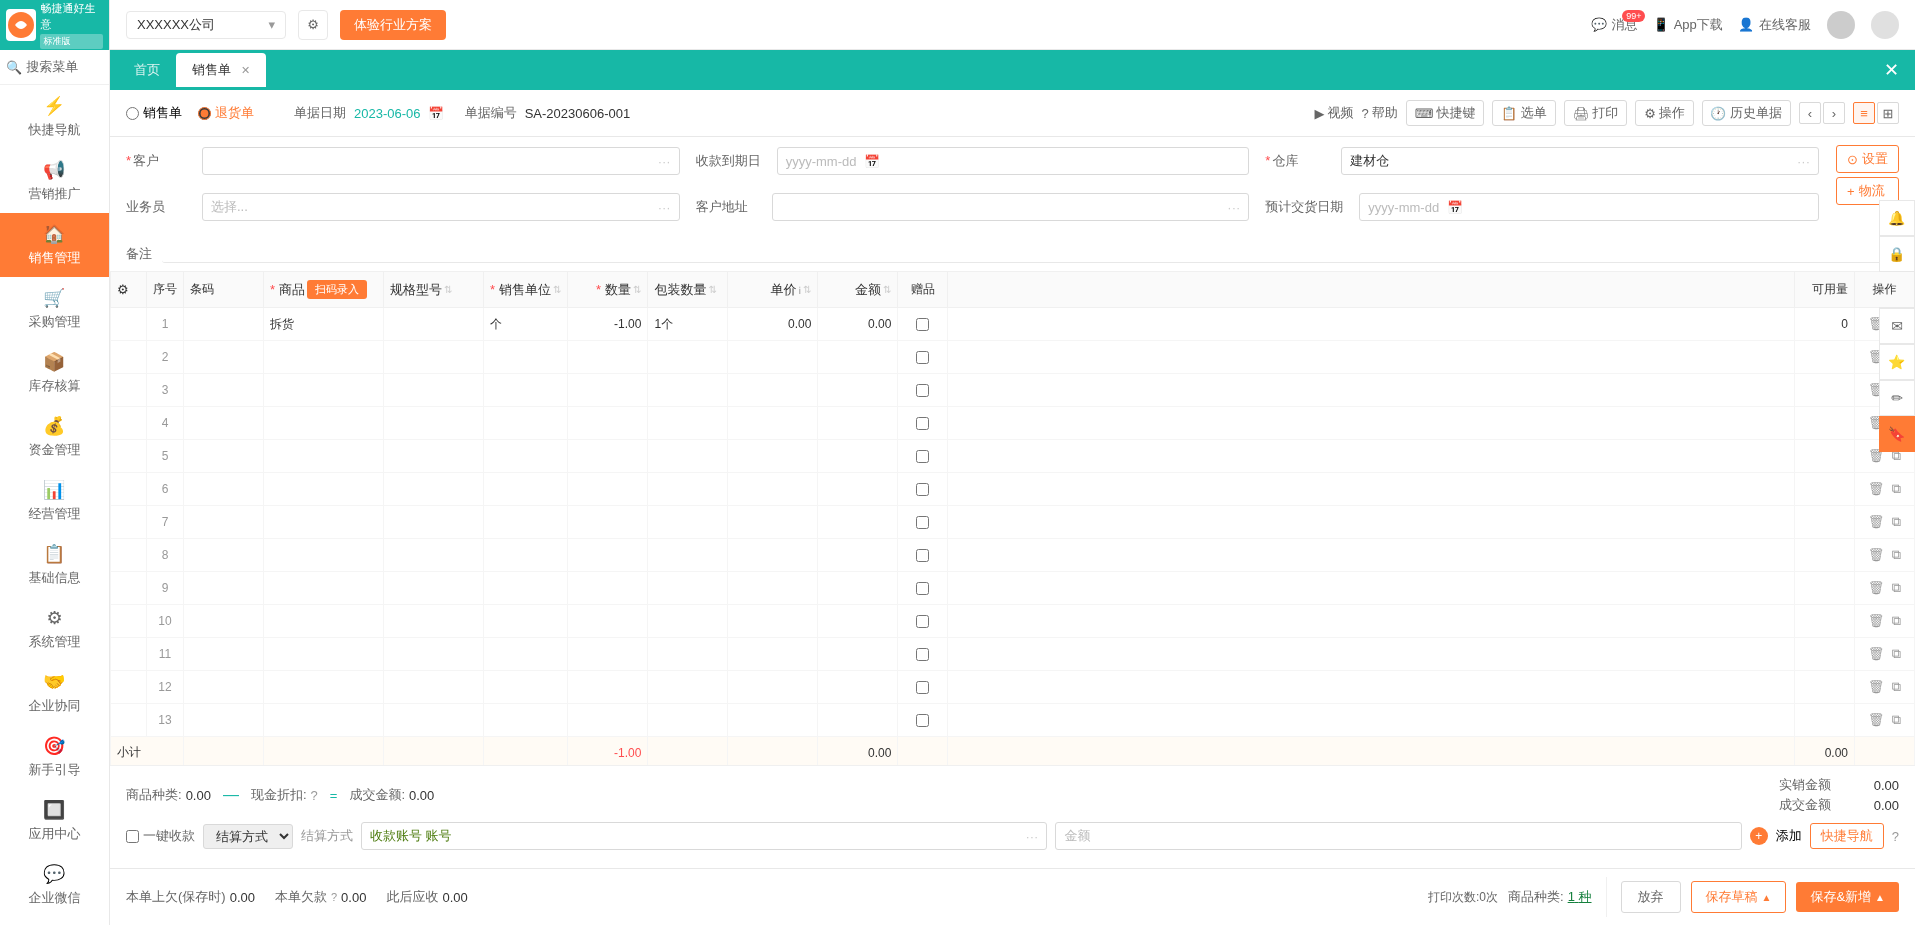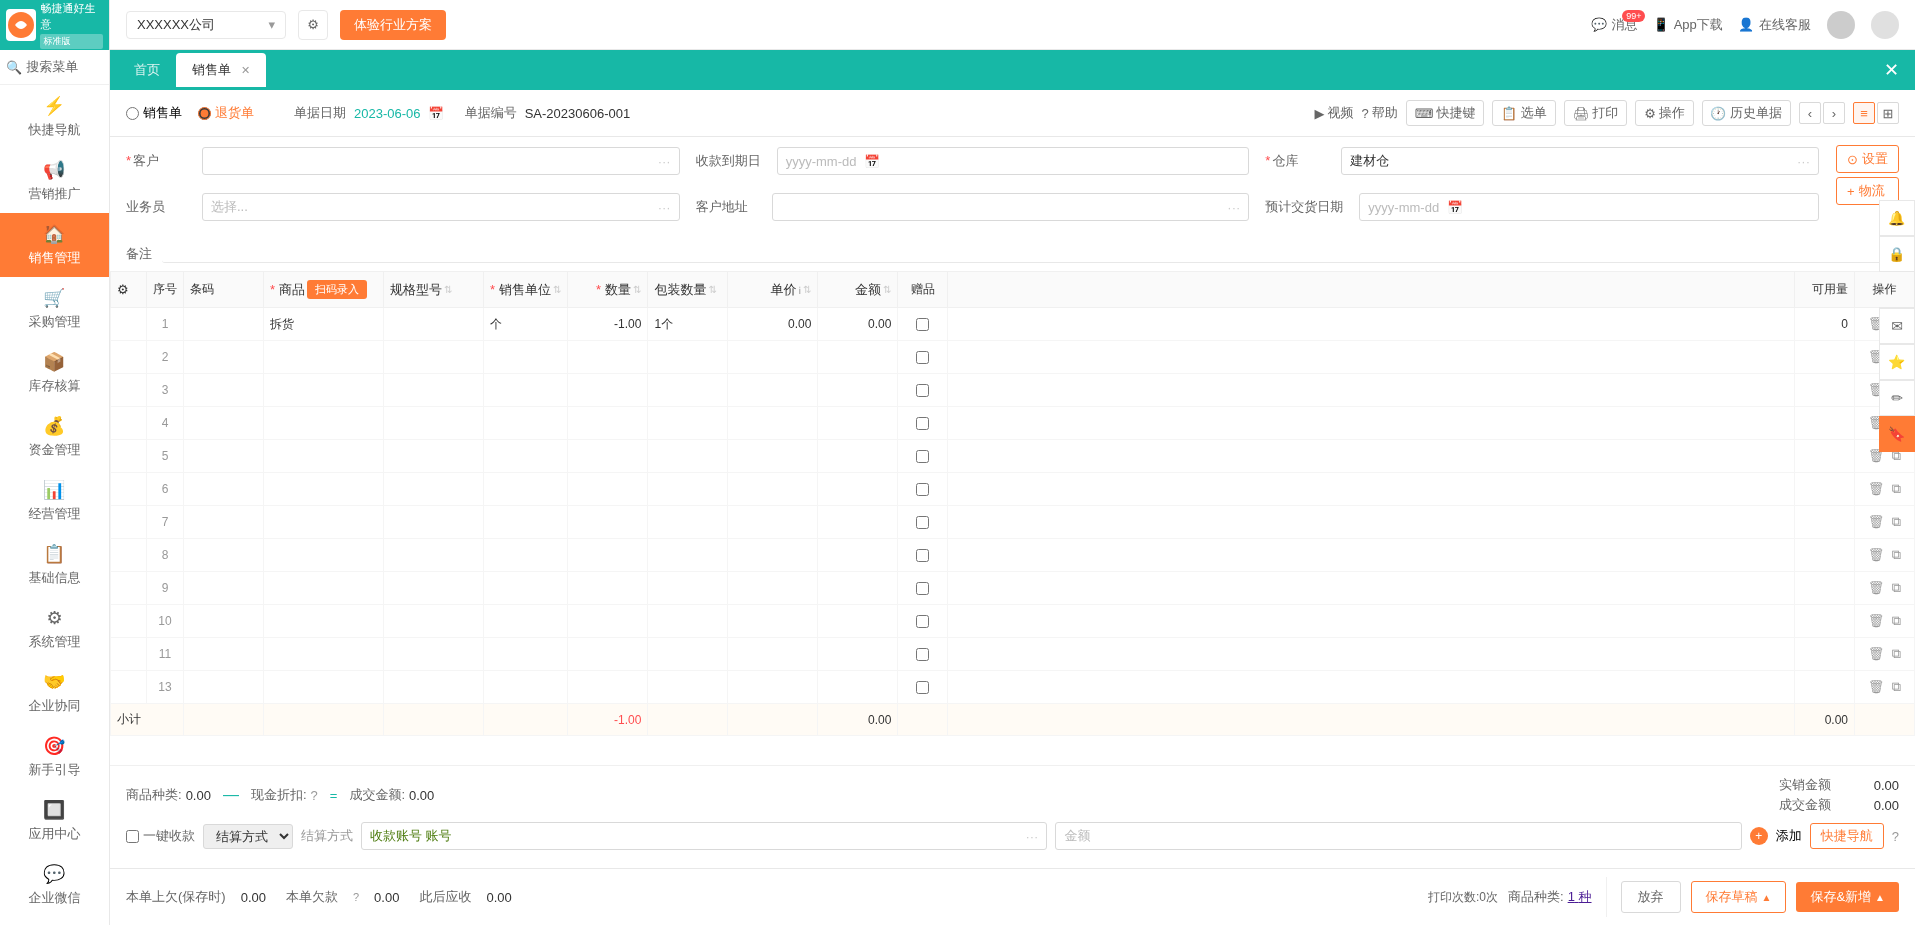--- a/index.html
+++ b/index.html
@@ -90,26 +90,26 @@
     .payment-input { border: 1px solid #d9d9d9; border-radius: 3px; padding: 3px 8px; color: #bbb; min-width: 80px; }
     .add-btn { background: #ff7b35; color: #fff; border: none; border-radius: 50%; width: 18px; height: 18px; display: flex; align-items: center; justify-content: center; cursor: pointer; font-size: 12px; }
     .expense-btn { border: 1px solid #ff7b35; color: #ff7b35; background: #fff; border-radius: 3px; padding: 3px 10px; cursor: pointer; font-size: 12px; }
     .help-icon { color: #999; cursor: pointer; }
     .right-summary { margin-left: auto; display: flex; flex-direction: column; align-items: flex-end; gap: 2px; }
     .right-summary-row { display: flex; gap: 8px; align-items: center; color: #666; font-size: 12px; }
     .right-summary-val { color: #333; font-weight: 500; min-width: 60px; text-align: right; }
 
     
     .bottombar { background: #fff; padding: 8px 16px; border-top: 1px solid #e8e8e8; display: flex; align-items: center; gap: 20px; }
-    .bottom-stat { display: flex; align-items: center; gap: 15px; color: #666; font-size: 12px; }
+    .bottom-stat { display: flex; align-items: center; gap: 4px; color: #666; font-size: 12px; }
     .bottom-stat-val { color: #333; }
     .bottom-stat-q { color: #999; cursor: pointer; font-size: 11px; }
     .bottombar-right { margin-left: auto; display: flex; align-items: center; gap: 10px; }
     .product-kind { display: flex; align-items: center; gap: 4px; color: #666; font-size: 12px; }
-    .product-kind-link { color: #4c1d95; cursor: pointer; text-decoration: underline; }
+    .product-kind-link { color: #15803d; cursor: pointer; text-decoration: underline; }
     .btn-abandon { background: #fff; border: 1px solid #d9d9d9; color: #666; border-radius: 3px; padding: 6px 16px; cursor: pointer; font-size: 13px; }
     .btn-save-draft { background: #fff; border: 1px solid #ff7b35; color: #ff7b35; border-radius: 3px; padding: 6px 14px; cursor: pointer; font-size: 13px; display: flex; align-items: center; gap: 4px; }
     .btn-save-new { background: #ff7b35; border: none; color: #fff; border-radius: 3px; padding: 6px 14px; cursor: pointer; font-size: 13px; display: flex; align-items: center; gap: 4px; }
     .btn-arrow { font-size: 10px; }
     .separator { width: 1px; height: 40px; background: #f0f0f0; margin: 0 4px; }
 
     
     .float-right { position: fixed; right: 0; top: 200px; display: flex; flex-direction: column; }
     .float-btn { width: 36px; height: 36px; background: #fff; border: 1px solid #e8e8e8; border-radius: 0; display: flex; align-items: center; justify-content: center; cursor: pointer; color: #666; font-size: 14px; }
     .float-btn.orange { background: #ff7b35; color: #fff; border-color: #ff7b35; }
@@ -657,20 +657,43 @@
               </td>
       <td></td>
       <td style="text-align:right;"></td>
       <td style="text-align:center;">
         <button class="op-btn" title="删除">🗑</button>
         <button class="op-btn" title="复制">⧉</button>
       </td>
     </tr>
             <tr>
       <td style="text-align:center;"></td>
+      <td style="text-align:center;color:#999;">12</td>
+      <td></td>
+      <td></td>
+      <td></td>
+      <td></td>
+      <td style="text-align:right;" class=""></td>
+      <td></td>
+      <td style="text-align:right;"></td>
+      <td style="text-align:right;"></td>
+      <td style="text-align:center;">
+                <div class="checkbox-cell">
+                  <input type="checkbox" style="">
+                </div>
+              </td>
+      <td></td>
+      <td style="text-align:right;"></td>
+      <td style="text-align:center;">
+        <button class="op-btn" title="删除">🗑</button>
+        <button class="op-btn" title="复制">⧉</button>
+      </td>
+    </tr>
+            <tr>
+      <td style="text-align:center;"></td>
       <td style="text-align:center;color:#999;">13</td>
       <td></td>
       <td></td>
       <td></td>
       <td></td>
       <td style="text-align:right;" class=""></td>
       <td></td>
       <td style="text-align:right;"></td>
       <td style="text-align:right;"></td>
       <td style="text-align:center;">

